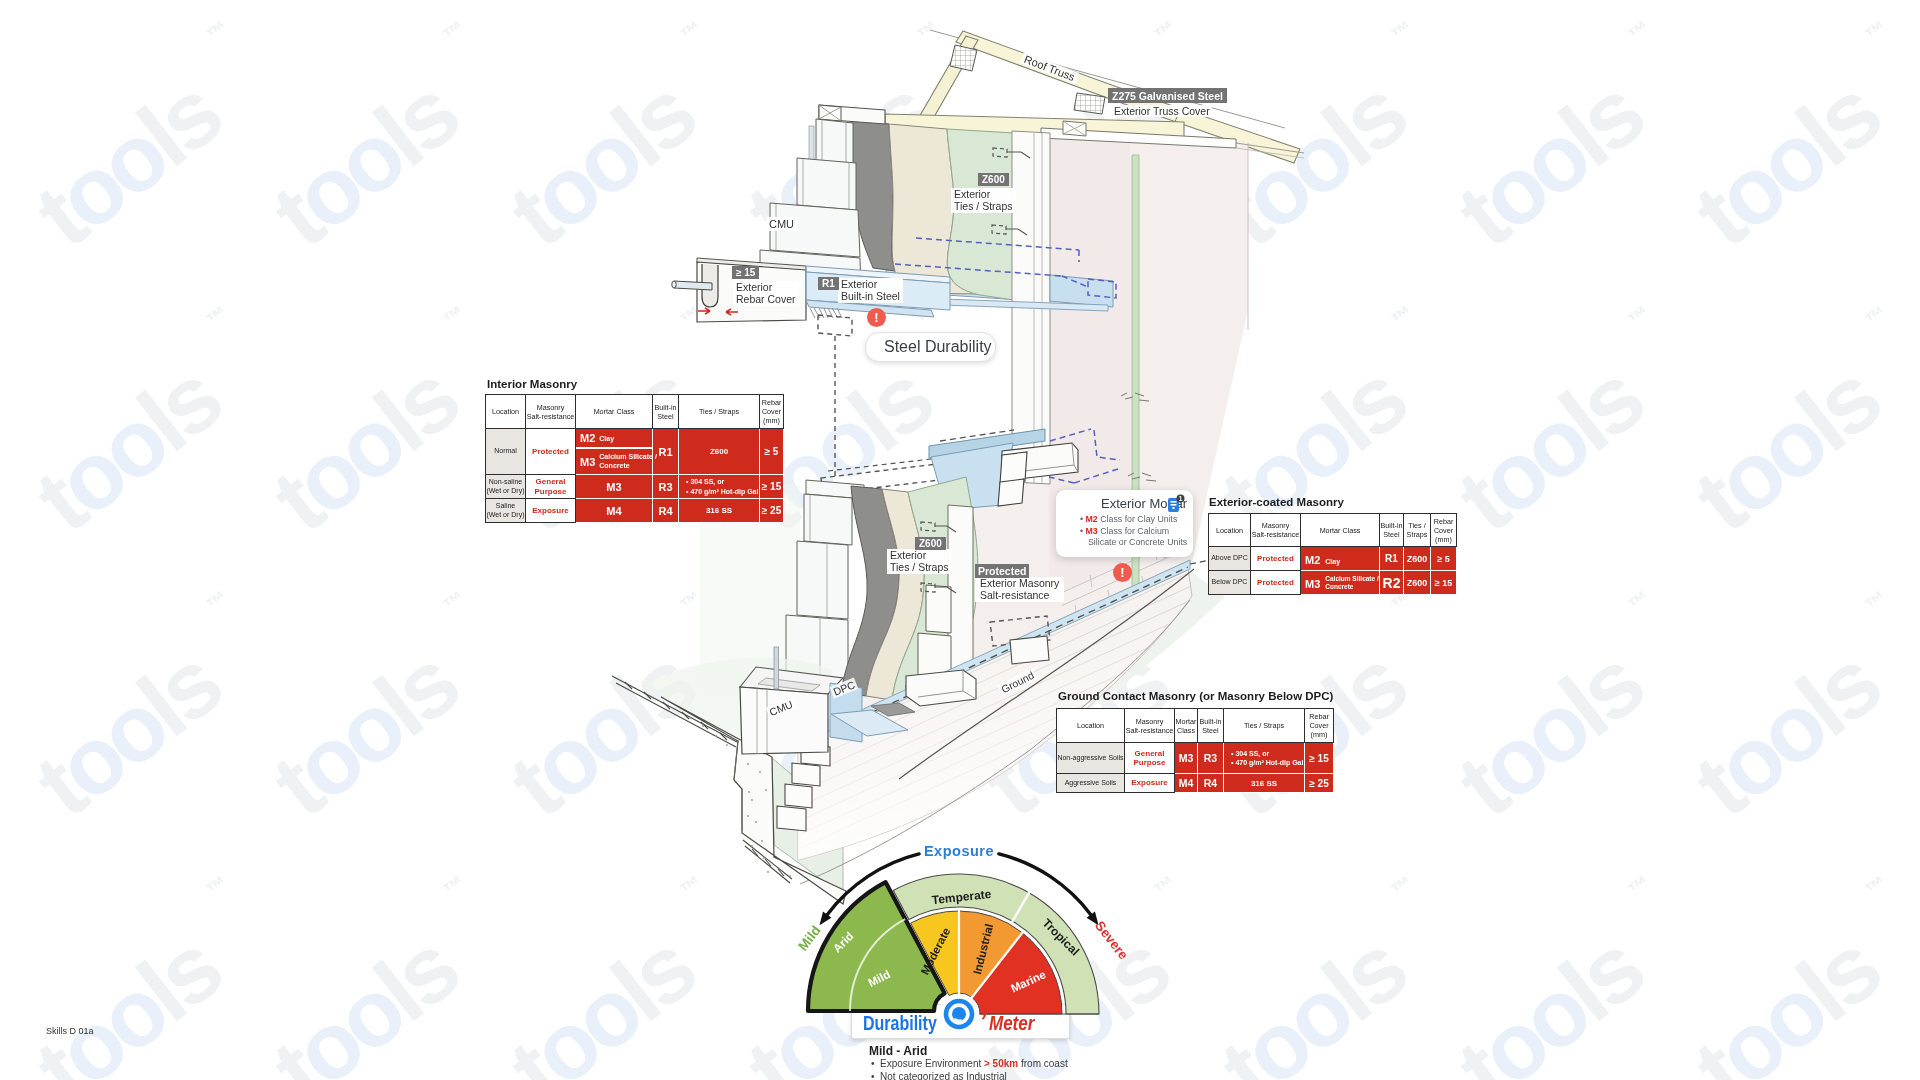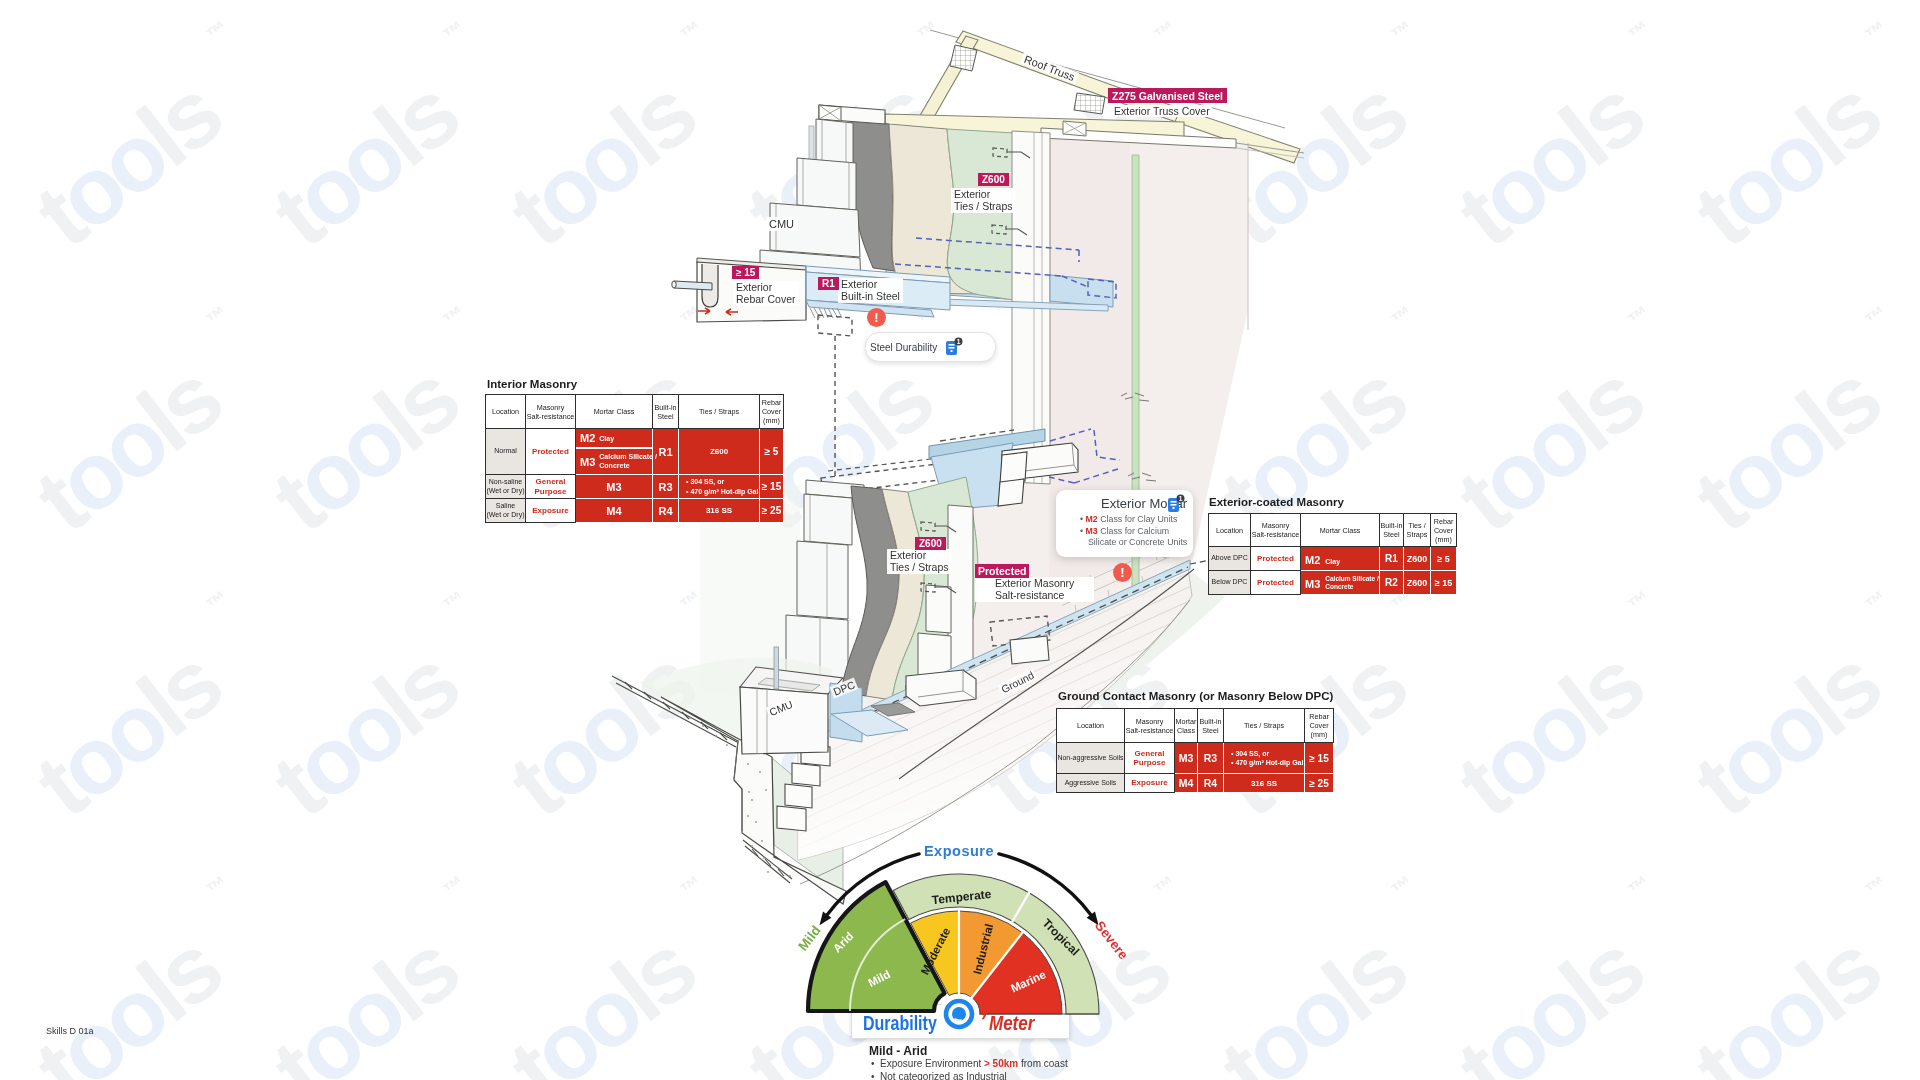--- a/index.html
+++ b/index.html
@@ -5,21 +5,21 @@
     font-family:"Liberation Sans",sans-serif;}
   .abs{position:absolute;}
   svg.layer{position:absolute;left:0;top:0;}
   .ttl{position:absolute;z-index:5;font-weight:700;font-size:11.5px;color:#1d1d1d;white-space:nowrap;letter-spacing:0px;}
   table.tb{border-collapse:collapse;table-layout:fixed;position:absolute;background:#fff;z-index:5;}
   .tb td{border:1px solid #2e2e2e;text-align:center;vertical-align:middle;padding:0;color:#222;}
   .tb .hd{background:#fff;font-size:7.2px;white-space:nowrap;line-height:1.25;font-weight:400;}
   .tb .loc{background:#e9e5e0;font-size:7px;line-height:1.2;}
   .tb .sr{color:#cf2b1d;font-weight:700;font-size:8px;line-height:1.15;background:#fff;}
   .tb .rd{background:#cf2b1d;color:#fff;font-weight:700;border-color:#fff;}
-  .chip{position:absolute;z-index:6;background:#be185d;color:#fff;font-weight:700;white-space:nowrap;}
+  .chip{position:absolute;z-index:6;background:#737373;color:#fff;font-weight:700;white-space:nowrap;}
   .wlab{position:absolute;z-index:5;background:rgba(255,255,255,.96);color:#333;white-space:nowrap;}
   .excl{position:absolute;z-index:6;width:19px;height:19px;border-radius:50%;background:#f15b4e;color:#fff;
      font-weight:700;font-size:13px;text-align:center;line-height:19px;}
 </style></head>
 <body>
 
 <svg class="layer" width="1920" height="1080" style="z-index:0">
   <defs>
     <g id="wmk">
       <g transform="rotate(-38)">
@@ -523,21 +523,21 @@
         <td class="sr">Protected</td>
     <td class="rd" style="text-align:left;padding-left:4px"><span style="font-size:11px">M2</span><span style="font-size:7px;margin-left:5px">Clay</span></td>
     <td class="rd" style="font-size:10px">R1</td>
     <td class="rd" style="font-size:9px">Z600</td>
     <td class="rd" style="font-size:9px">≥ 5</td>
   </tr>
   <tr style="height:24px">
     <td class="loc">Below DPC</td>
         <td class="sr">Protected</td>
     <td class="rd" style="text-align:left;padding-left:4px"><span style="font-size:11px">M3</span><span style="font-size:6.5px;margin-left:5px;line-height:1.2;display:inline-block;vertical-align:middle">Calcium Silicate /<br>Concrete</span></td>
-    <td class="rd" style="font-size:10px">R2</td>
+    <td class="rd" style="font-size:14px">R2</td>
     <td class="rd" style="font-size:9px">Z600</td>
     <td class="rd" style="font-size:9px">≥ 15</td>
   </tr>
 </tbody>
   </table>
 
 <div class="ttl" style="left:1058px;top:690px;">Ground Contact Masonry (or Masonry Below DPC)</div>
 
 <table class="tb" style="left:1056px;top:708px;width:277px;border:1.5px solid #2e2e2e;">
   <colgroup>
@@ -595,35 +595,35 @@
 <div class="wlab" style="left:838px;top:278px;font-size:10.5px;line-height:11.5px;padding:1px 3px;">Exterior<br>Built-in Steel</div>
 
 <div class="wlab" style="left:766px;top:217px;font-size:11px;padding:1px 3px;">CMU</div>
 
 <div class="chip" style="left:915px;top:537px;font-size:10px;padding:1px 4px;">Z600</div>
 
 <div class="wlab" style="left:887px;top:549px;font-size:10.5px;line-height:11.5px;padding:1px 3px;">Exterior<br>Ties / Straps</div>
 
 <div class="chip" style="left:975px;top:564px;font-size:10.5px;padding:1px 3px;">Protected</div>
 
-<div class="wlab" style="left:975px;top:577px;font-size:10.5px;line-height:11.5px;padding:1px 20px;">Exterior Masonry<br>Salt-resistance</div>
+<div class="wlab" style="left:975px;top:577px;font-size:10.5px;line-height:11.5px;padding:1px 5px;">Exterior Masonry<br>Salt-resistance</div>
 
 <div class="wlab" style="left:767px;top:702px;font-size:10.5px;padding:0 2px;transform:rotate(-22deg);">CMU</div>
 
 <div class="wlab" style="left:831px;top:682px;font-size:10.5px;padding:0 2px;transform:rotate(-22deg);background:rgba(255,255,255,.85)">DPC</div>
 
 <div class="wlab" style="left:998px;top:676px;font-size:10.5px;padding:0 2px;transform:rotate(-27deg);background:rgba(255,255,255,.8)">Ground</div>
 
 <div class="excl" style="left:867px;top:308px;">!</div>
 
 <div class="excl" style="left:1113px;top:563px;">!</div>
 
 <div class="abs" style="left:865px;top:332px;width:129px;height:28px;background:#fff;border:1px solid #e2e2e2;border-radius:14px;
   box-shadow:0 2px 5px rgba(0,0,0,.12);z-index:5;display:flex;align-items:center;">
-  <span style="font-size:10px;color:#3a3f45;margin-left:4px;white-space:nowrap;">Steel Durability</span>
+  <span style="font-size:16px;color:#3a3f45;margin-left:18px;white-space:nowrap;">Steel Durability</span>
   <svg width="22" height="20" style="margin-left:6px" viewBox="0 0 22 20">
     <rect x="3" y="4" width="11" height="14" rx="2" fill="#2a7de1"></rect>
     <rect x="5.5" y="7" width="6" height="1.6" fill="#fff"></rect>
       <rect x="5.5" y="10" width="6" height="1.6" fill="#fff"></rect>
     <rect x="7.5" y="13" width="2" height="2" fill="#fff"></rect>
     <circle cx="15.5" cy="4.5" r="4" fill="#3c4043"></circle>
       <text x="15.5" y="7" font-size="6.5" fill="#fff" text-anchor="middle" font-weight="bold">1</text>
   </svg>
 </div>
 

